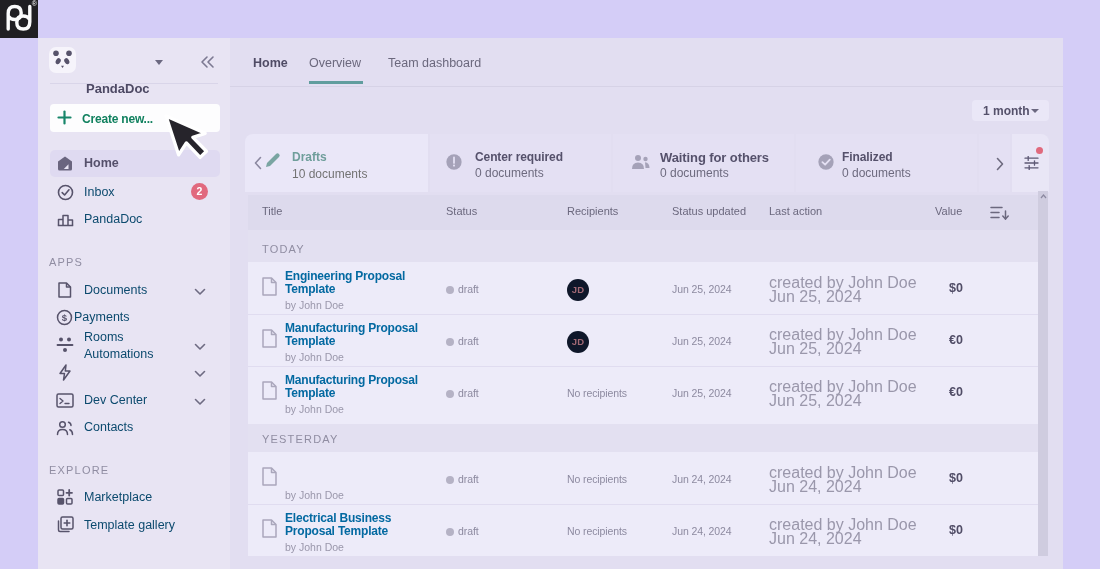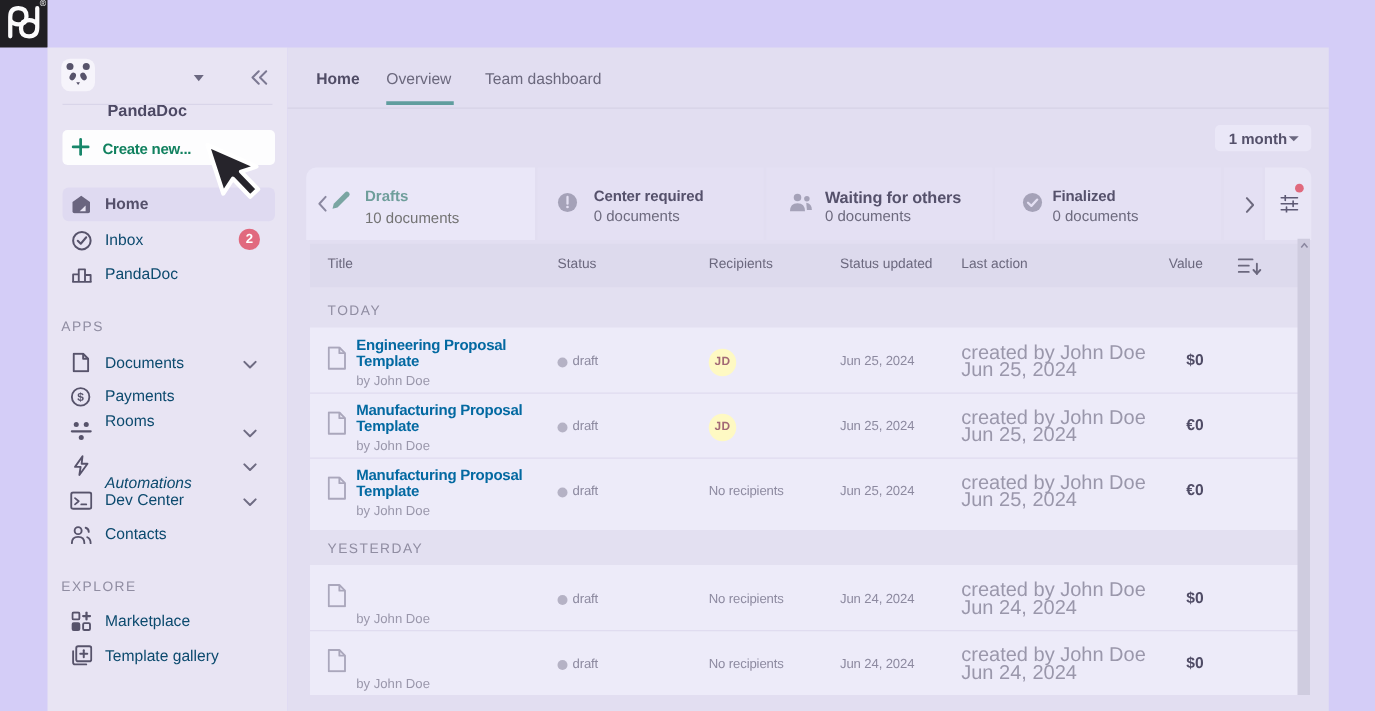--- a/index.html
+++ b/index.html
@@ -9,21 +9,21 @@
 .lbl{font-size:11px;letter-spacing:1.2px;color:#908da2;}
 .nav-txt{font-size:12.5px;color:#0c4a6e;}
 svg{display:block;}
 .hdr{font-size:11px;color:#6b687e;}
 .t1{font-size:12px;font-weight:bold;color:#0369a1;line-height:13px;letter-spacing:-0.2px;}
 .t2{font-size:10.5px;color:#9a97ab;}
 .t3{font-size:10.5px;color:#8d8aa0;letter-spacing:-0.1px;}
 .t4{font-size:16px;color:#9a97ab;line-height:13.5px;}
 .t5{font-size:12.5px;font-weight:bold;color:#504c66;width:100px;text-align:right;}
 .dot{width:8px;height:8px;border-radius:50%;background:#b5b2c5;}
-.av{width:22px;height:22px;border-radius:50%;background:#fef9c3;color:#a26975;font-size:9.5px;font-weight:bold;text-align:center;line-height:22px;letter-spacing:.3px;}
+.av{width:22px;height:22px;border-radius:50%;background:#0f172a;color:#a26975;font-size:9.5px;font-weight:bold;text-align:center;line-height:22px;letter-spacing:.3px;}
 .doc{width:15px;height:19px;}
 </style>
 </head>
 <body>
 
 <div class="abs" style="left:0;top:0;width:38px;height:38px;background:#201f23;">
   <svg width="38" height="38" viewBox="0 0 38 38">
     <g fill="none" stroke="#fbfbfc" stroke-width="3.4" stroke-linecap="round">
       <path d="M8.2 29 L8.2 13.5 Q8.2 6.5 14.7 6.5 Q21.2 6.5 21.2 13 Q21.2 19.5 14.7 19.5 Q10.5 19.5 8.6 16.5"></path>
       <path d="M29.8 6.5 L29.8 22 Q29.8 29 23.3 29 Q16.8 29 16.8 22.5 Q16.8 16 23.3 16 Q27.5 16 29.4 19"></path>
@@ -97,39 +97,39 @@
   </svg>
   <div class="abs nav-txt" style="left:46px;top:245px;">Documents</div>
   <svg class="abs" style="left:156px;top:250px;" width="12" height="8" viewBox="0 0 12 8">
       <path d="M1.5 1.5 L6 6 L10.5 1.5" fill="none" stroke="#6e6b82" stroke-width="1.6" stroke-linecap="round" stroke-linejoin="round"></path>
     </svg>
 
   <svg class="abs" style="left:18px;top:271px;" width="17" height="17" viewBox="0 0 17 17">
     <circle cx="8.5" cy="8.5" r="7" fill="none" stroke="#57536b" stroke-width="1.5"></circle>
     <text x="8.5" y="12" text-anchor="middle" font-size="9.5" font-weight="bold" fill="#57536b" font-family="Liberation Sans">$</text>
   </svg>
-  <div class="abs nav-txt" style="left:46px;top:272px;">Payments</div>
+  <div class="abs nav-txt" style="left:36px;top:272px;">Payments</div>
 
   <svg class="abs" style="left:18px;top:299px;" width="18" height="16" viewBox="0 0 18 16">
     <g fill="#57536b">
       <circle cx="5" cy="2.6" r="2"></circle>
         <circle cx="13" cy="2.6" r="2"></circle>
         <circle cx="9" cy="13" r="2"></circle>
     </g>
     <path d="M1.5 8 L16.5 8" stroke="#57536b" stroke-width="1.8" stroke-linecap="round"></path>
   </svg>
   <div class="abs nav-txt" style="left:46px;top:292px;">Rooms</div>
   <svg class="abs" style="left:156px;top:305px;" width="12" height="8" viewBox="0 0 12 8">
       <path d="M1.5 1.5 L6 6 L10.5 1.5" fill="none" stroke="#6e6b82" stroke-width="1.6" stroke-linecap="round" stroke-linejoin="round"></path>
     </svg>
 
   <svg class="abs" style="left:20px;top:326px;" width="14" height="17" viewBox="0 0 14 17">
     <path d="M8 1 L2 9.5 L6.5 9.5 L5.5 16 L12 7 L7.3 7 Z" fill="none" stroke="#57536b" stroke-width="1.5" stroke-linejoin="round"></path>
   </svg>
-  <div class="abs nav-txt" style="left:46px;top:341px;font-style:italic;">Automations</div>
+  <div class="abs nav-txt" style="left:46px;top:309px;">Automations</div>
   <svg class="abs" style="left:156px;top:332px;" width="12" height="8" viewBox="0 0 12 8">
       <path d="M1.5 1.5 L6 6 L10.5 1.5" fill="none" stroke="#6e6b82" stroke-width="1.6" stroke-linecap="round" stroke-linejoin="round"></path>
     </svg>
 
   <svg class="abs" style="left:18px;top:355px;" width="18" height="15" viewBox="0 0 18 15">
     <rect x="1" y="1" width="16" height="13" rx="1.5" fill="none" stroke="#57536b" stroke-width="1.5"></rect>
     <path d="M4 5.5 L7 8 L4 10.5" fill="none" stroke="#57536b" stroke-width="1.4" stroke-linecap="round" stroke-linejoin="round"></path>
     <path d="M9 10.5 L13 10.5" stroke="#57536b" stroke-width="1.4" stroke-linecap="round"></path>
   </svg>
   <div class="abs nav-txt" style="left:46px;top:355px;">Dev Center</div>
@@ -319,20 +319,21 @@
   <div class="abs dot" style="left:216px;top:438px;"></div>
   <div class="abs t3" style="left:228px;top:435px;">draft</div>
   <div class="abs t3" style="left:337px;top:435px;">No recipients</div>
   <div class="abs t3" style="left:442px;top:435px;">Jun 24, 2024</div>
   <div class="abs t4" style="left:539px;top:428px;">created by John Doe<br>Jun 24, 2024</div>
   <div class="abs t5" style="left:633px;top:433px;">$0</div>
 
   <svg class="abs doc" style="left:32px;top:481px;">
       <use href="#docpage"></use>
     </svg>
+  <div class="abs t1" style="left:55px;top:474px;">Electrical Business<br>Proposal Template</div>
   <div class="abs t2" style="left:55px;top:503px;">by John Doe</div>
   <div class="abs dot" style="left:216px;top:490px;"></div>
   <div class="abs t3" style="left:228px;top:487px;">draft</div>
   <div class="abs t3" style="left:337px;top:487px;">No recipients</div>
   <div class="abs t3" style="left:442px;top:487px;">Jun 24, 2024</div>
   <div class="abs t4" style="left:539px;top:480px;">created by John Doe<br>Jun 24, 2024</div>
   <div class="abs t5" style="left:633px;top:485px;">$0</div>
 </div>
 
 <svg width="0" height="0" style="position:absolute;">

